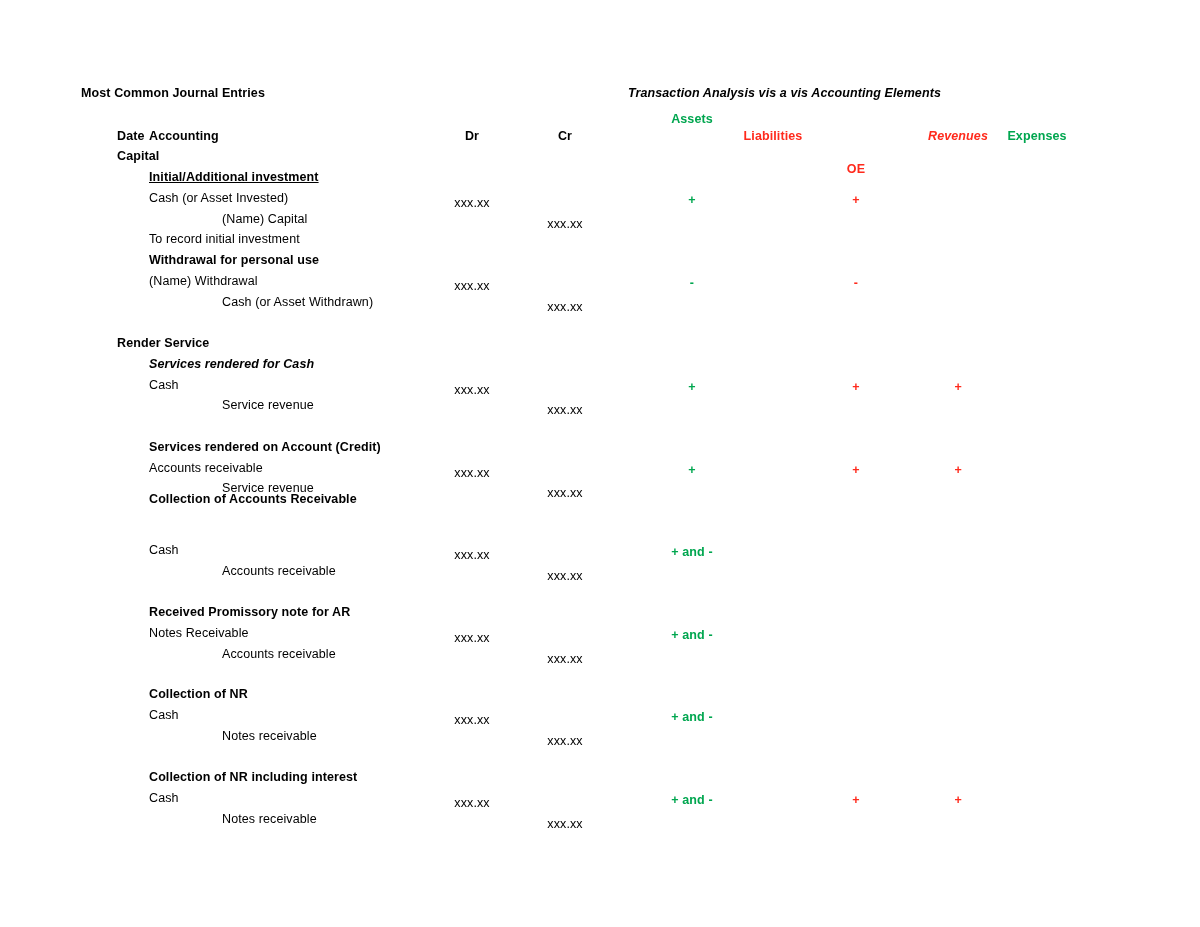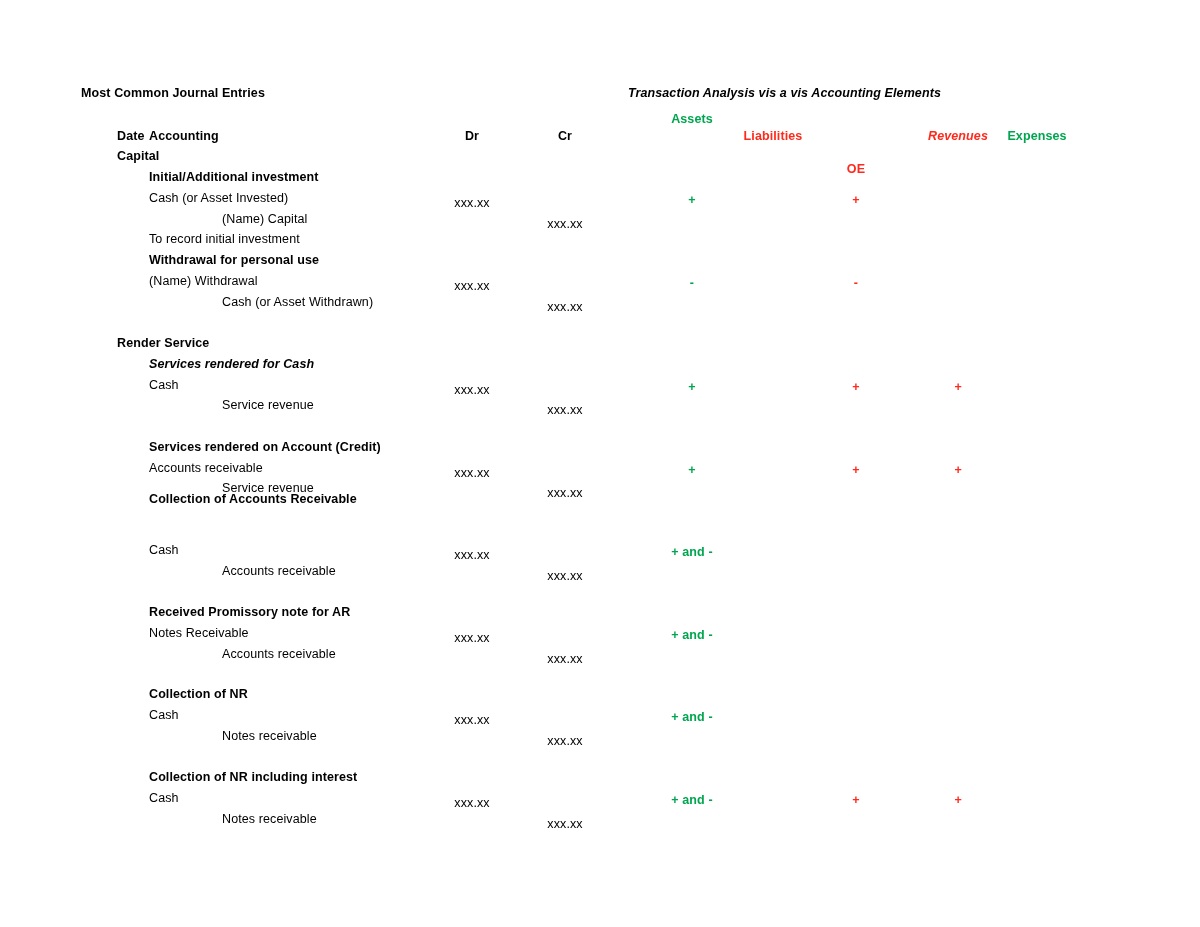--- a/index.html
+++ b/index.html
@@ -80,21 +80,21 @@
   <div class="cell bold green-t col-assets" style="top:112px;">Assets</div>
   <div class="cell bold red-t col-liab" style="top:129px;">Liabilities</div>
   <div class="cell bold red-t col-oe" style="top:114px;margin-top:48px;">OE</div>
   <div class="cell bold red-t col-rev" style="top:129px;">Revenues</div>
   <div class="cell bold green-t col-exp" style="top:129px;">Expenses</div>
 
   <div class="cell bold col-date" style="top:149px;">Capital</div>
   <div class="cell bold col-date" style="top:336px;">Render Service</div>
 
   <div id="rows-layer">
-      <div class="cell col-part-i1 bold" style="top: 170px;">Initial/Additional investment</div>
+      <div class="cell col-part-i1 bold" style="top: 170px; text-decoration: underline;">Initial/Additional investment</div>
       <div class="cell col-part-i1 " style="top: 191px;">Cash (or Asset Invested)</div>
       <div class="cell col-dr" style="top: 196px;">xxx.xx</div>
       <div class="cell col-assets green-t sym" style="top: 193px;">+</div>
       <div class="cell col-oe red-t sym" style="top: 193px;">+</div>
       <div class="cell col-part-i2 " style="top: 212px;">(Name) Capital</div>
       <div class="cell col-cr" style="top: 217px;">xxx.xx</div>
       <div class="cell col-part-i1 " style="top: 232px;">To record initial investment</div>
       <div class="cell col-part-i1 bold" style="top: 253px;">Withdrawal for personal use</div>
       <div class="cell col-part-i1 " style="top: 274px;">(Name) Withdrawal</div>
       <div class="cell col-dr" style="top: 279px;">xxx.xx</div>

